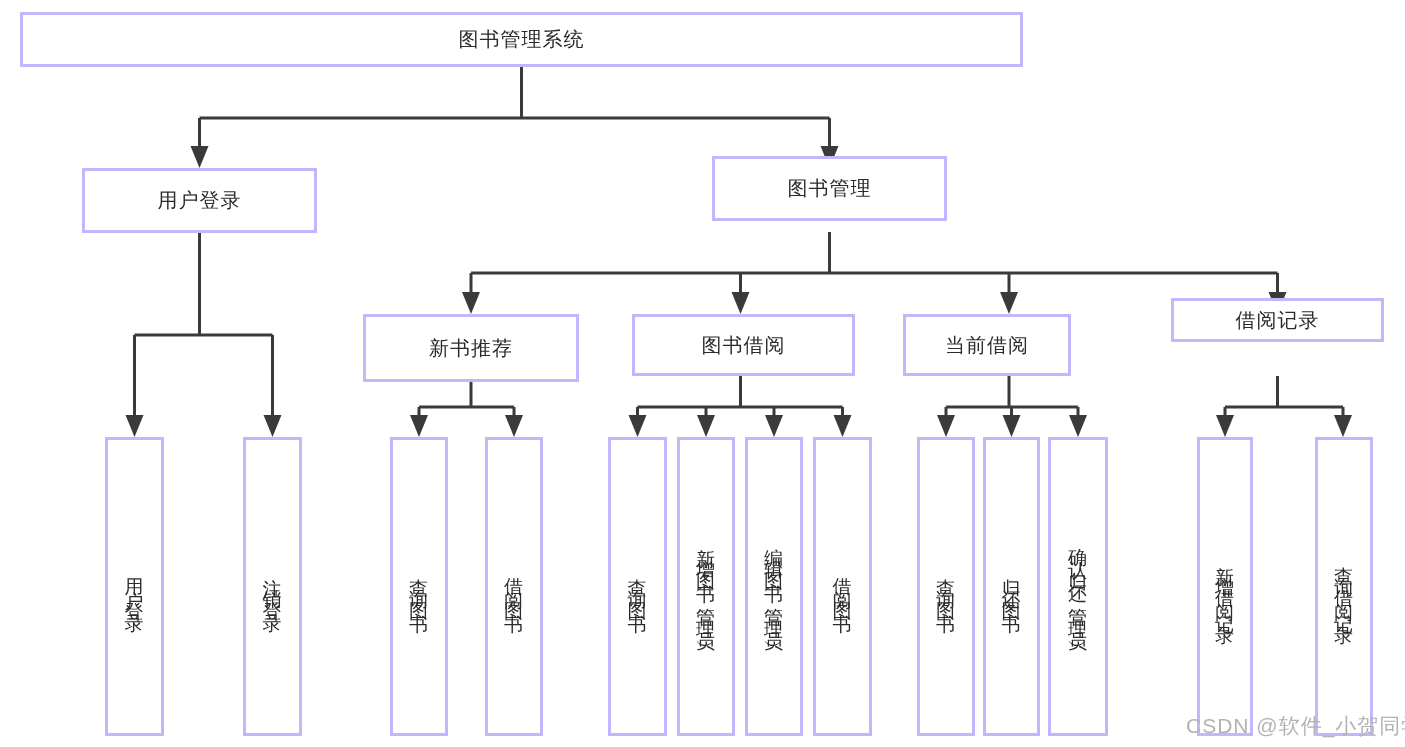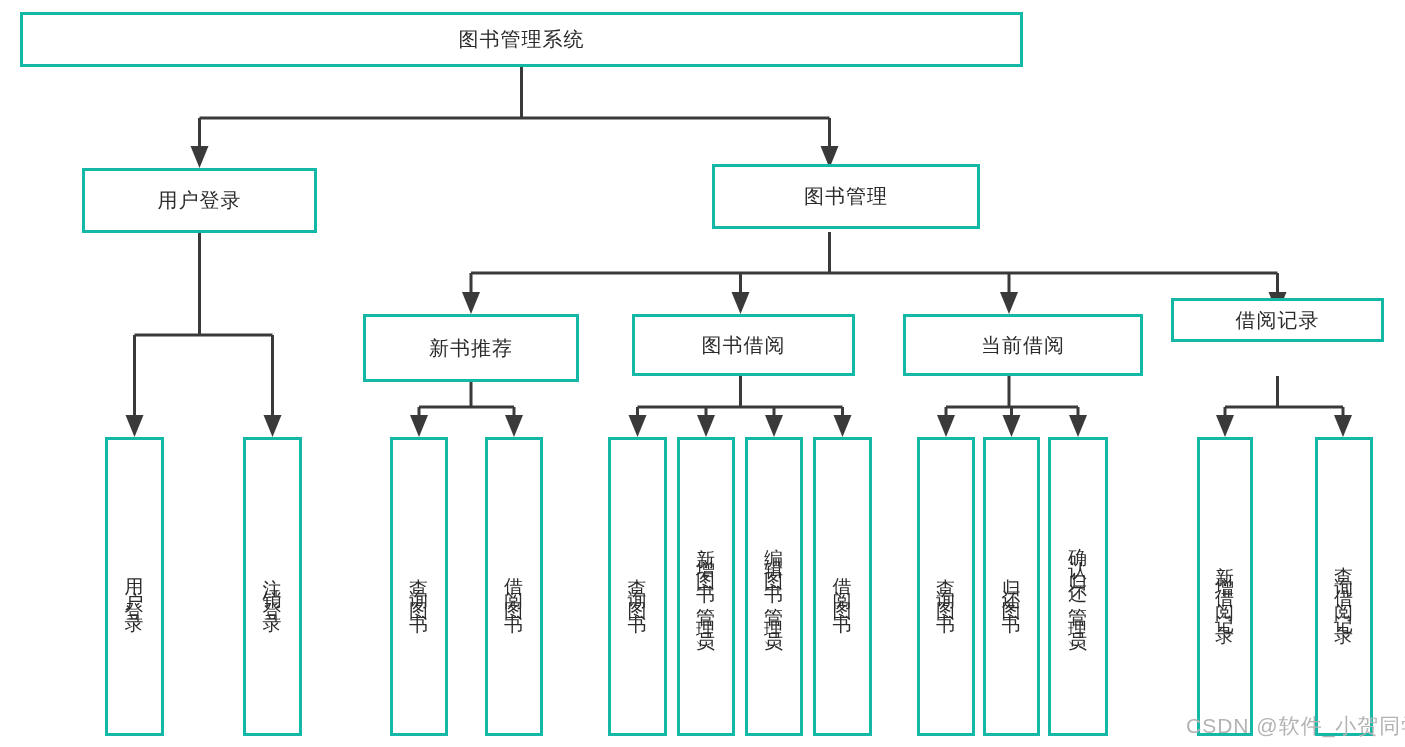--- a/index.html
+++ b/index.html
@@ -3,21 +3,21 @@
 <meta charset="utf-8">
 <style>
   html,body{margin:0;padding:0;}
   body{
     width:1405px;height:747px;position:relative;background:#ffffff;
     font-family:"Liberation Sans","DejaVu Sans",sans-serif;
     color:#2b2b2b;overflow:hidden;
   }
   #connectors{position:absolute;left:0;top:0;width:1405px;height:747px;}
   .node{
-    position:absolute;box-sizing:border-box;border:3px solid #14b8a6;background:#ffffff;
+    position:absolute;box-sizing:border-box;border:3px solid #c4b5fd;background:#ffffff;
     display:flex;align-items:center;justify-content:center;
     font-size:20px;color:#2b2b2b;letter-spacing:1px;
   }
   .node.vertical span{
     writing-mode:vertical-rl;text-orientation:mixed;
     letter-spacing:12px;font-size:19px;line-height:1;
   }
   #watermark{
     position:absolute;left:1186px;top:712px;font-size:21px;color:#b3b3b3;
     letter-spacing:1px;white-space:nowrap;
@@ -66,31 +66,31 @@
   </g>
 </svg>
 
 <div class="node" style="left:20px;top:12px;width:1003px;height:55px">
   <span>图书管理系统</span>
 </div>
 
 <div class="node" style="left:82px;top:168px;width:235px;height:65px">
   <span>用户登录</span>
 </div>
-<div class="node" style="left:712px;top:164px;width:268px;height:65px">
+<div class="node" style="left:712px;top:156px;width:235px;height:65px">
   <span>图书管理</span>
 </div>
 
 <div class="node" style="left:363px;top:314px;width:216px;height:68px">
   <span>新书推荐</span>
 </div>
 <div class="node" style="left:632px;top:314px;width:223px;height:62px">
   <span>图书借阅</span>
 </div>
-<div class="node" style="left:903px;top:314px;width:240px;height:62px">
+<div class="node" style="left:903px;top:314px;width:168px;height:62px">
   <span>当前借阅</span>
 </div>
 <div class="node" style="left:1171px;top:298px;width:213px;height:44px">
   <span>借阅记录</span>
 </div>
 
 <div class="node vertical" style="left:105px;top:437px;width:59px;height:299px">
   <span>用户登录</span>
 </div>
 <div class="node vertical" style="left:243px;top:437px;width:59px;height:299px">

